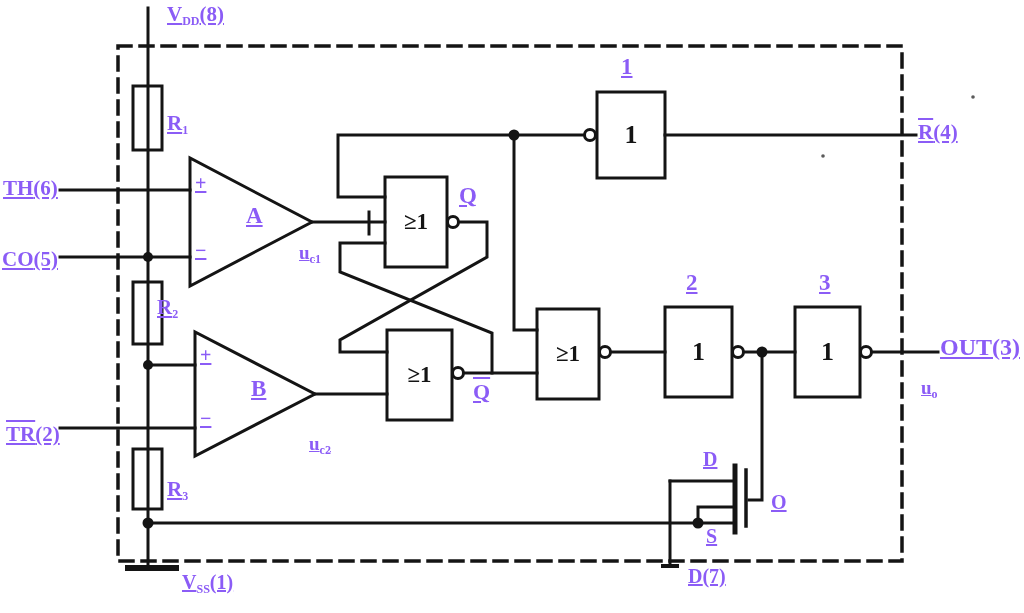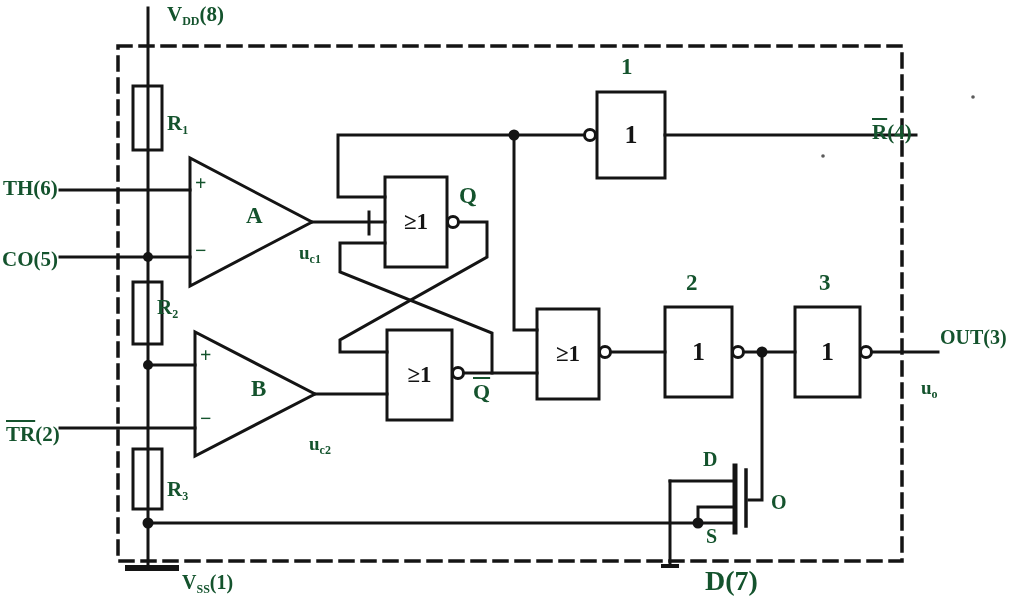--- a/index.html
+++ b/index.html
@@ -3,22 +3,22 @@
 <meta charset="utf-8">
 <style>
   html,body{margin:0;padding:0;background:#e8e8e8;}
   .canvas{
     position:relative;width:1024px;height:613px;margin:0 auto;
     background:#ffffff;overflow:hidden;
     font-family:"Liberation Serif","DejaVu Serif",serif;
   }
   svg.linework{position:absolute;left:0;top:0;width:1024px;height:613px;}
   .lbl{
-    position:absolute;color:#14532d;font-weight:700;white-space:nowrap;
-    font-size:21px;line-height:1.05;letter-spacing:0px;
+    position:absolute;color:#8b5cf6;font-weight:700;white-space:nowrap;
+    font-size:21px;line-height:1.05;letter-spacing:0px;text-decoration:underline;
   }
   .lbl sub{font-size:12px;font-weight:700;vertical-align:-4px;line-height:0;}
   .over{text-decoration:overline;text-decoration-thickness:2px;}
   .gate-text{
     position:absolute;display:flex;align-items:center;justify-content:center;
     color:#141414;font-weight:700;font-size:24px;
   }
   .tag{font-size:23px;}
   .sign{font-size:20px;}
   .big{font-size:23px;}
@@ -111,25 +111,25 @@
   <div class="lbl" style="left:167px;top:3px"><span>V</span><sub>DD</sub><span>(8)</span></div>
 
   <div class="lbl" style="left:3px;top:177px"><span>TH</span><span>(6)</span></div>
 
   <div class="lbl" style="left:2px;top:248px"><span>CO</span><span>(5)</span></div>
 
   <div class="lbl" style="left:6px;top:423px"><span class="over">TR</span><span>(2)</span></div>
 
   <div class="lbl" style="left:182px;top:572px;font-size:20px"><span>V</span><sub>SS</sub><span>(1)</span></div>
 
-  <div class="lbl" style="left:872px;top:121px"><span class="over">R</span><span>(4)</span></div>
+  <div class="lbl" style="left:918px;top:121px"><span class="over">R</span><span>(4)</span></div>
 
-  <div class="lbl" style="left:940px;top:327px;font-size:20px"><span>OUT</span><span>(3)</span></div>
+  <div class="lbl" style="left:940px;top:335px;font-size:24px"><span>OUT</span><span>(3)</span></div>
 
-  <div class="lbl" style="left:705px;top:566px;font-size:28px"><span>D</span><span>(7)</span></div>
+  <div class="lbl" style="left:688px;top:566px;font-size:20px"><span>D</span><span>(7)</span></div>
 
   <div class="lbl" style="left:167px;top:112px"><span>R</span><sub>1</sub></div>
   <div class="lbl" style="left:157px;top:296px"><span>R</span><sub>2</sub></div>
   <div class="lbl" style="left:167px;top:478px"><span>R</span><sub>3</sub></div>
 
   <div class="lbl sign" style="left:195px;top:173px"><span>+</span></div>
   <div class="lbl sign" style="left:195px;top:240px"><span>−</span></div>
   <div class="lbl big" style="left:246px;top:204px"><span>A</span></div>
   <div class="lbl small" style="left:299px;top:243px"><span>u</span><sub>c1</sub></div>
 

